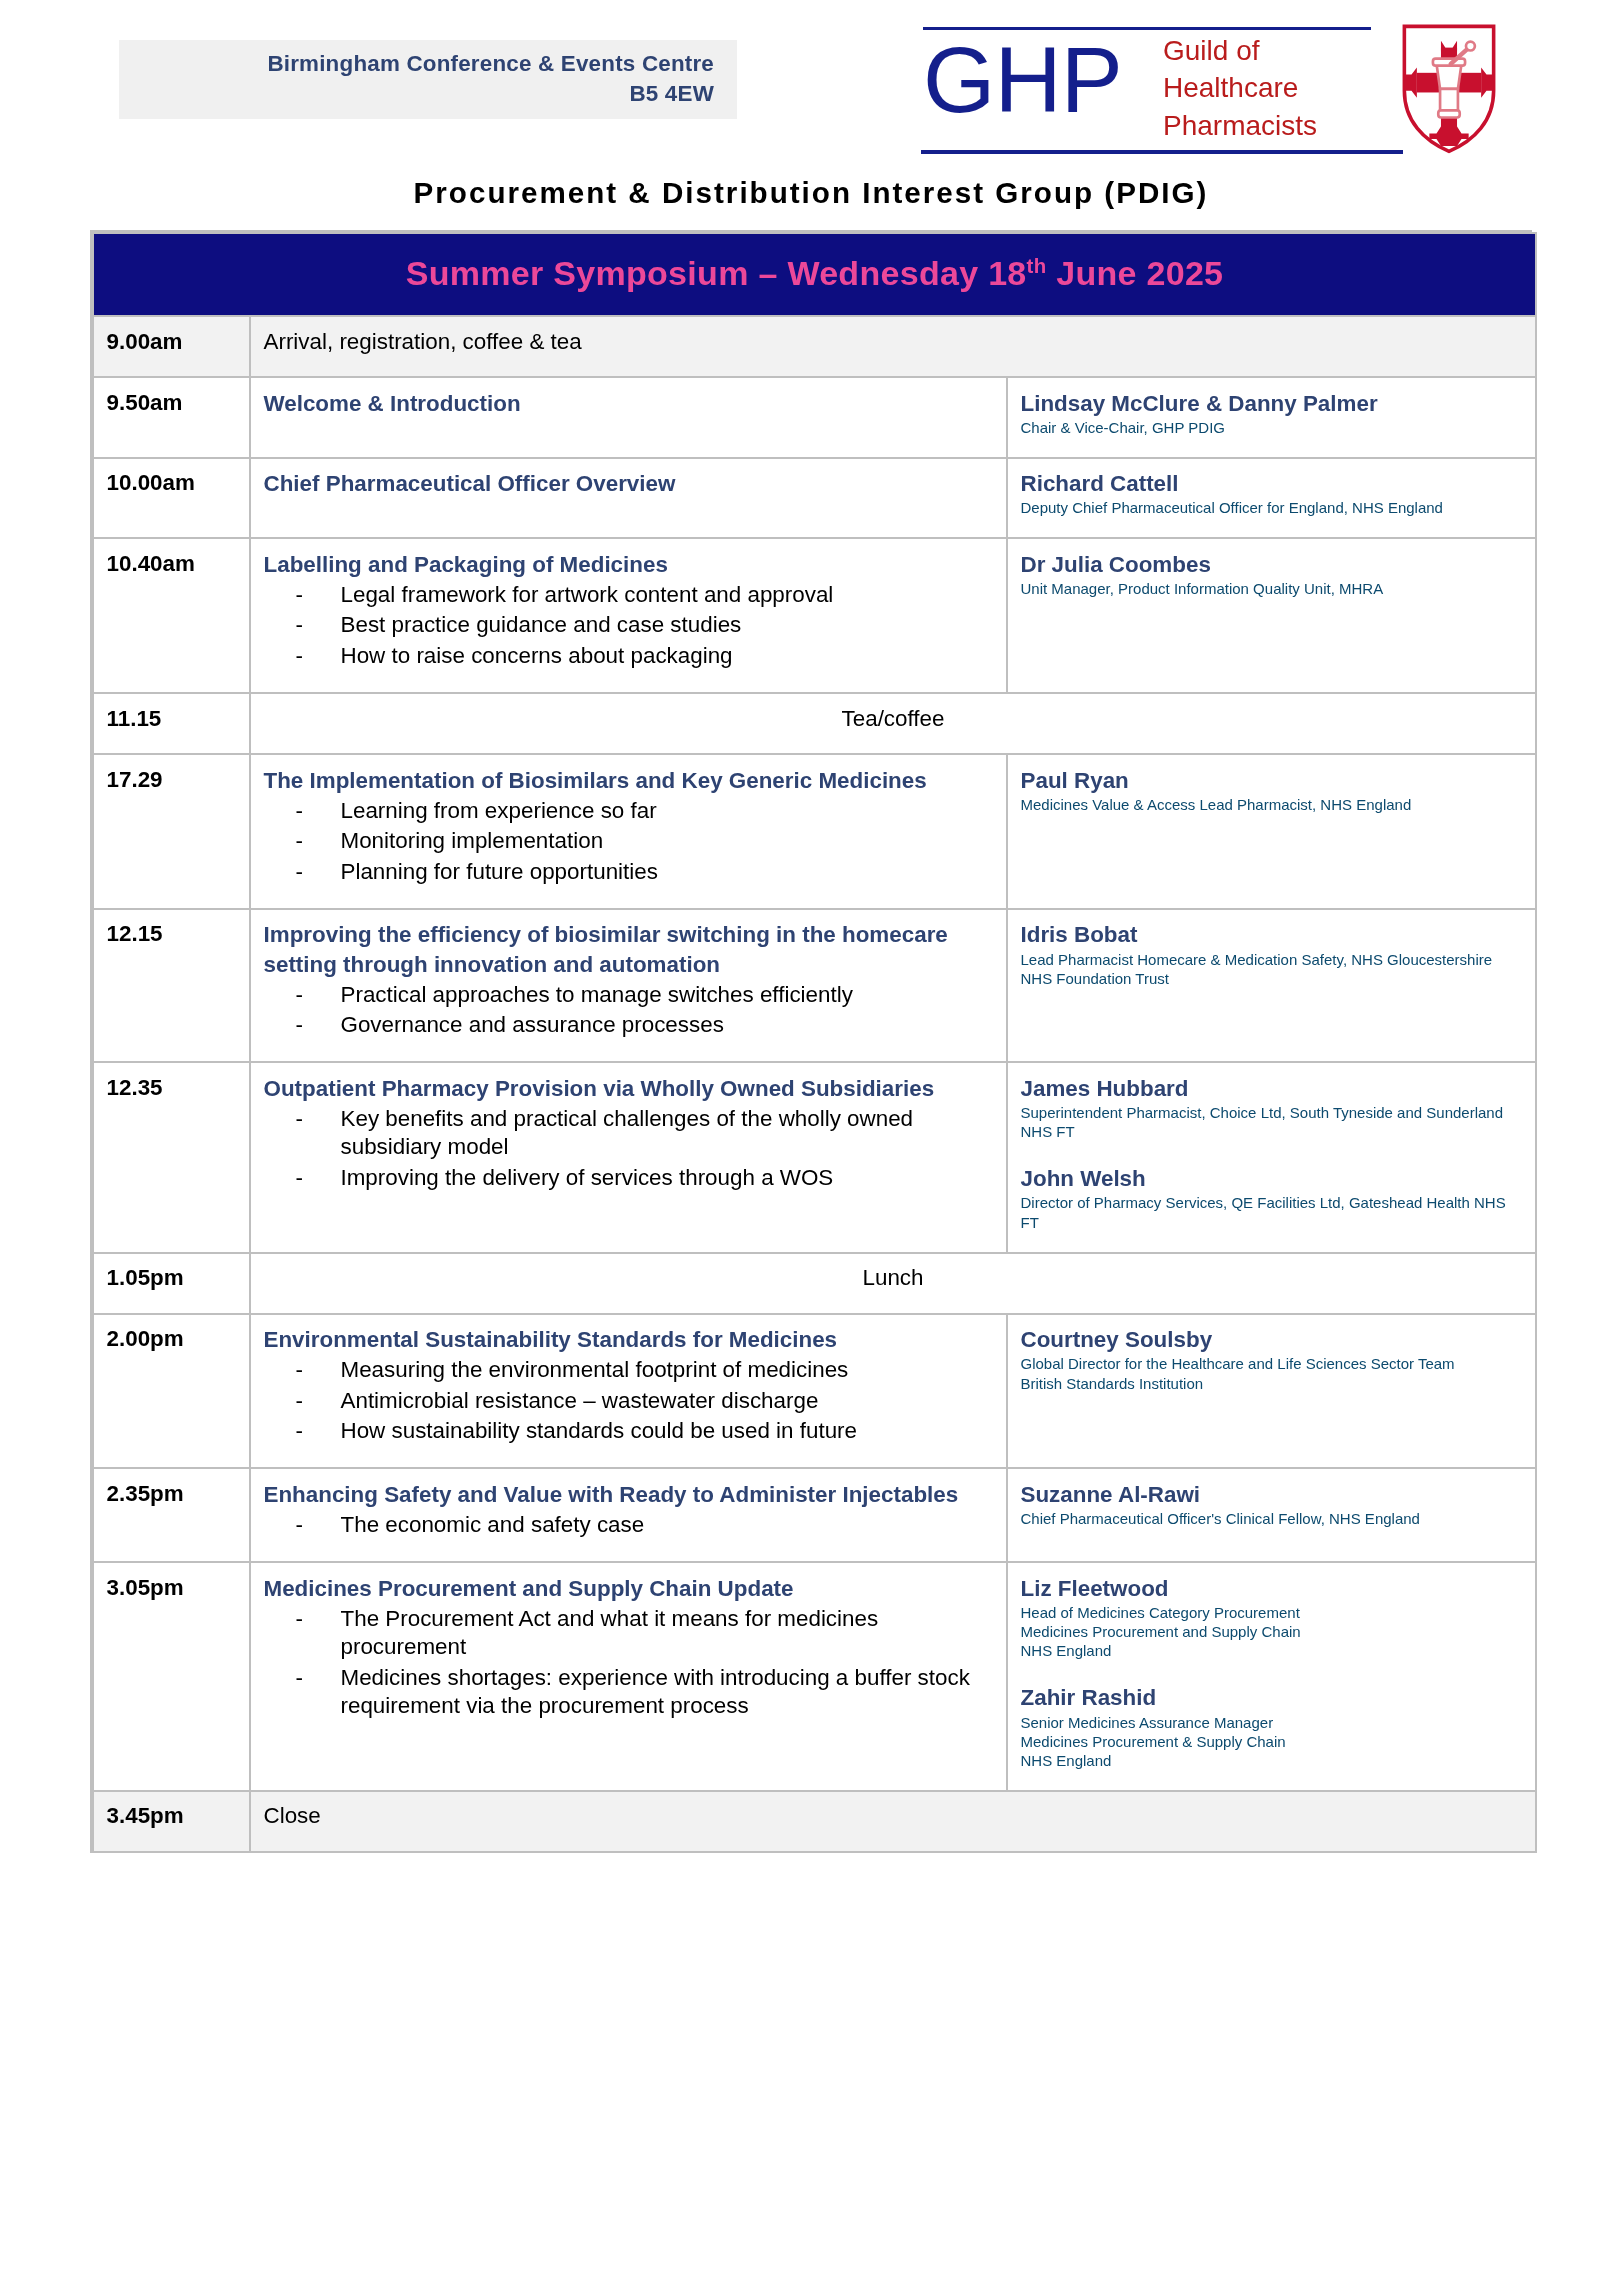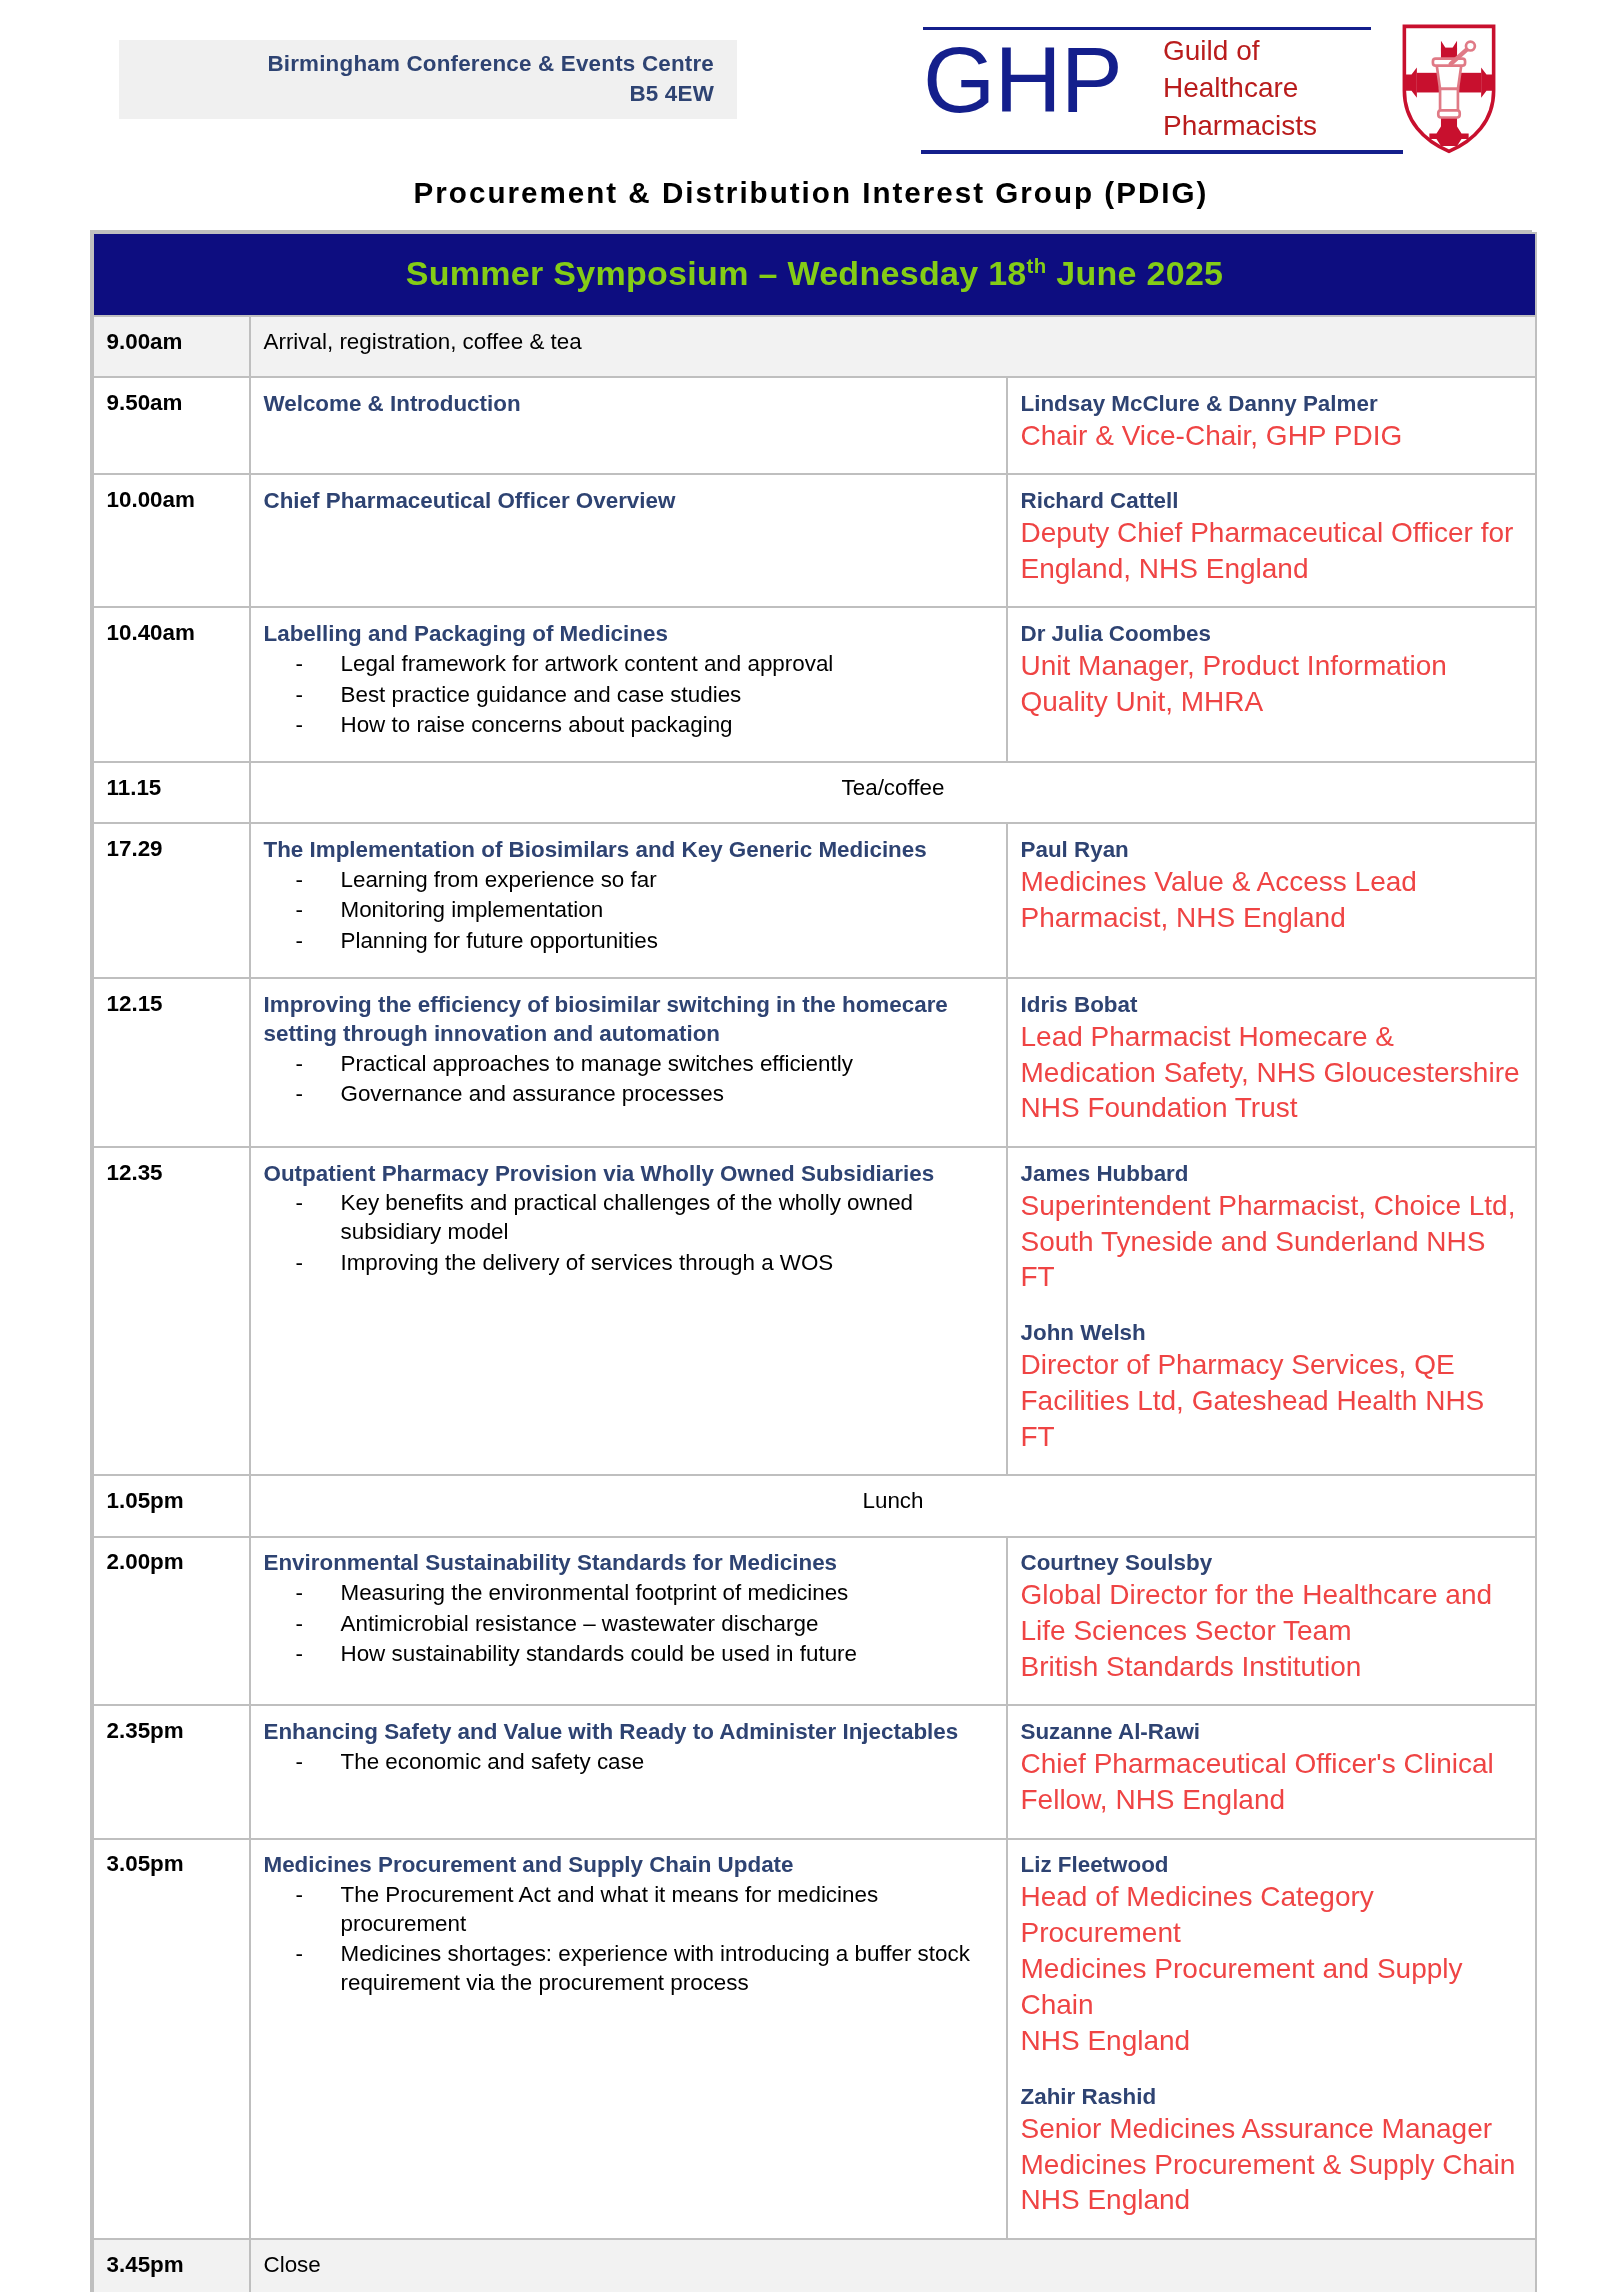--- a/index.html
+++ b/index.html
@@ -133,21 +133,21 @@
   col.c-topic { width: 757px; }
   col.c-spk   { width: 529px; }
 
   .banner-cell {
     background: #0d0d80 !important;
     border: 2.7px solid #bfbfbf;
     text-align: center;
     padding: 18px 9px 19.7px 9px !important;
   }
   .banner-text {
-    color: #84cc16;
+    color: #ec4899;
     font-size: 34px;
     font-weight: bold;
     letter-spacing: 0.3px;
   }
   .banner-text sup { font-size: 0.6em; vertical-align: super; }
 
   td.time {
     font-weight: bold;
     font-size: 22.4px;
     padding-right: 5.4px;
@@ -197,22 +197,22 @@
 
   .speaker-block { margin: 0 0 0 0; }
   .speaker-block + .speaker-block { margin-top: 23px; }
   .speaker-name {
     color: #2E4372;
     font-weight: bold;
     font-size: 22.4px;
     line-height: 1.3;
   }
   .speaker-role {
-    color: #ef4444;
-    font-size: 28px;
+    color: #0c4a6e;
+    font-size: 15px;
     line-height: 1.28;
   }
 </style>
 </head>
 <body>
 
 <div class="page">
 
   <div class="header">
 

